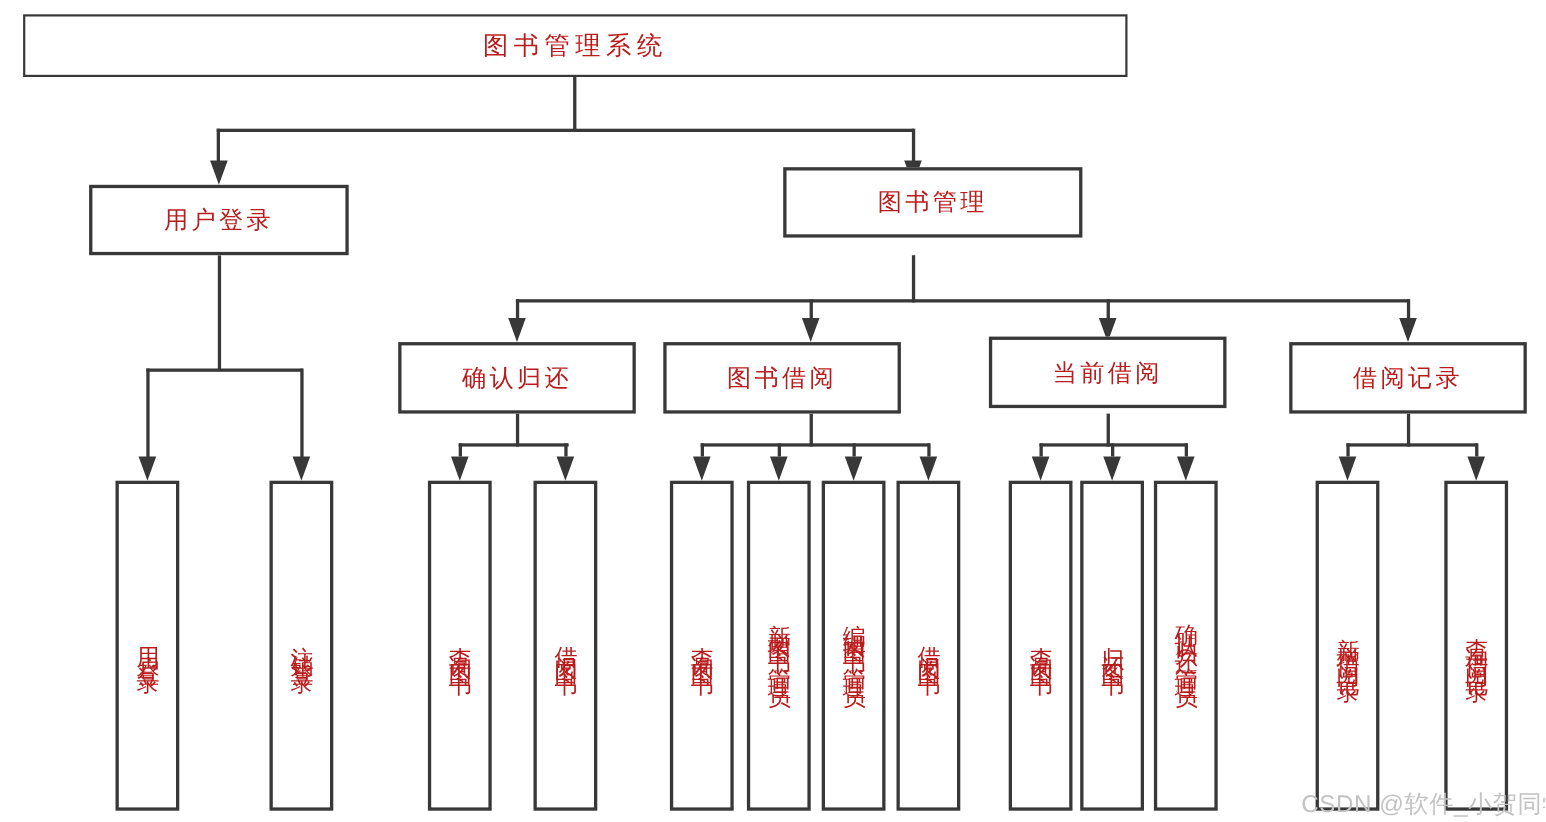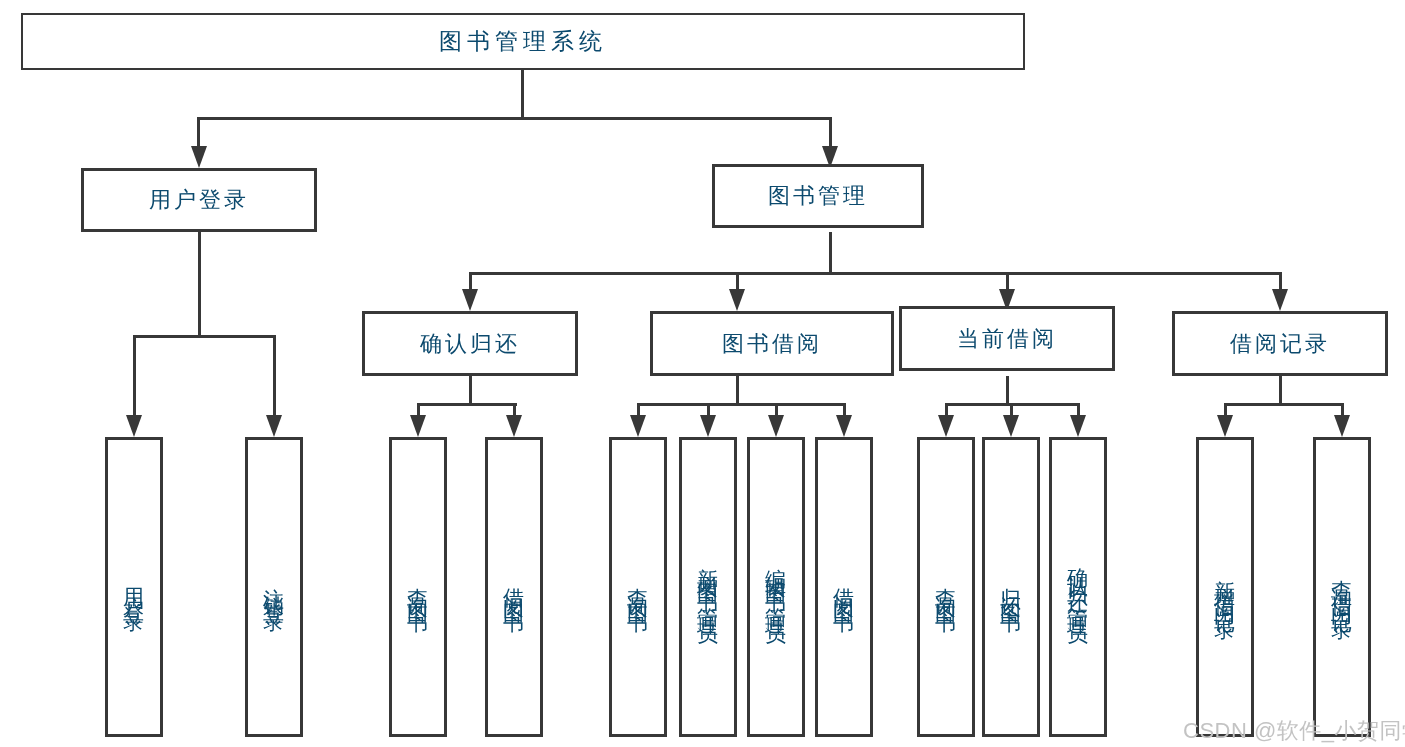--- a/index.html
+++ b/index.html
@@ -5,21 +5,21 @@
   html,body{margin:0;padding:0;background:#fff;}
   .canvas{
     position:relative;width:1405px;height:747px;background:#ffffff;overflow:hidden;
     font-family:"Liberation Sans","DejaVu Sans",sans-serif;color:#333333;
   }
   .box{
     position:absolute;background:#ffffff;border:3px solid #383838;box-sizing:border-box;
     display:flex;align-items:center;justify-content:center;z-index:2;
   }
   .box.root{border-width:2px;}
-  .lbl{font-size:22px;letter-spacing:3px;color:#0c4a6e;white-space:nowrap;}
+  .lbl{font-size:22px;letter-spacing:3px;color:#b91c1c;white-space:nowrap;}
   .root .lbl{font-size:23px;letter-spacing:5px;}
   .vbox .lbl{
     writing-mode:vertical-rl;text-orientation:mixed;
     font-size:21px;letter-spacing:8px;line-height:1.1;white-space:normal;
   }
   .hl,.vl{position:absolute;background:#383838;z-index:1;}
   .hl{height:3px;}
   .vl{width:3px;}
   .ar{
     position:absolute;width:0;height:0;z-index:1;
@@ -43,21 +43,21 @@
   <div class="vl" style="left:521px;top:70px;height:48px"></div>
   <div class="hl" style="left:197px;top:117px;width:634px"></div>
   <div class="vl" style="left:197px;top:117px;height:32px"></div>
   <div class="vl" style="left:829px;top:117px;height:32px"></div>
   <div class="ar" style="left:191px;top:146px"></div>
   <div class="ar" style="left:822px;top:146px"></div>
 
   <div class="box" style="left:81px;top:168px;width:236px;height:64px">
     <span class="lbl">用户登录</span>
   </div>
-  <div class="box" style="left:712px;top:164px;width:212px;height:64px">
+  <div class="box" style="left:712px;top:152px;width:272px;height:64px">
     <span class="lbl">图书管理</span>
   </div>
 
   <div class="vl" style="left:198px;top:232px;height:104px"></div>
   <div class="hl" style="left:133px;top:335px;width:142px"></div>
   <div class="vl" style="left:133px;top:335px;height:81px"></div>
   <div class="vl" style="left:273px;top:335px;height:81px"></div>
   <div class="ar" style="left:126px;top:415px"></div>
   <div class="ar" style="left:266px;top:415px"></div>
 
@@ -68,21 +68,21 @@
   <div class="vl" style="left:1006px;top:272px;height:20px"></div>
   <div class="vl" style="left:1279px;top:272px;height:20px"></div>
   <div class="ar" style="left:462px;top:289px"></div>
   <div class="ar" style="left:729px;top:289px"></div>
   <div class="ar" style="left:999px;top:289px"></div>
   <div class="ar" style="left:1272px;top:289px"></div>
 
   <div class="box" style="left:362px;top:311px;width:216px;height:65px">
     <span class="lbl">确认归还</span>
   </div>
-  <div class="box" style="left:650px;top:311px;width:244px;height:65px">
+  <div class="box" style="left:603px;top:311px;width:216px;height:65px">
     <span class="lbl">图书借阅</span>
   </div>
   <div class="box" style="left:899px;top:306px;width:216px;height:65px">
     <span class="lbl">当前借阅</span>
   </div>
   <div class="box" style="left:1172px;top:311px;width:216px;height:65px">
     <span class="lbl">借阅记录</span>
   </div>
 
   <div class="vl" style="left:469px;top:376px;height:30px"></div>

